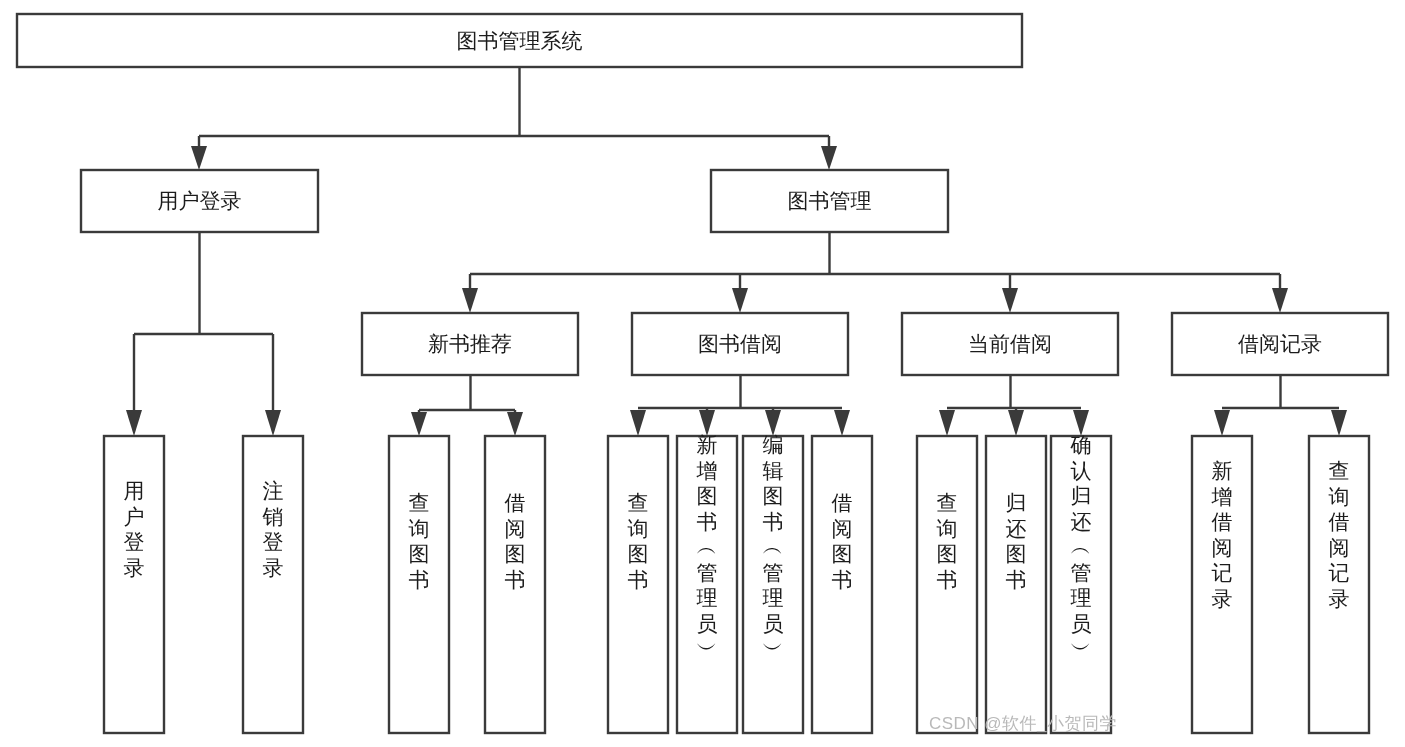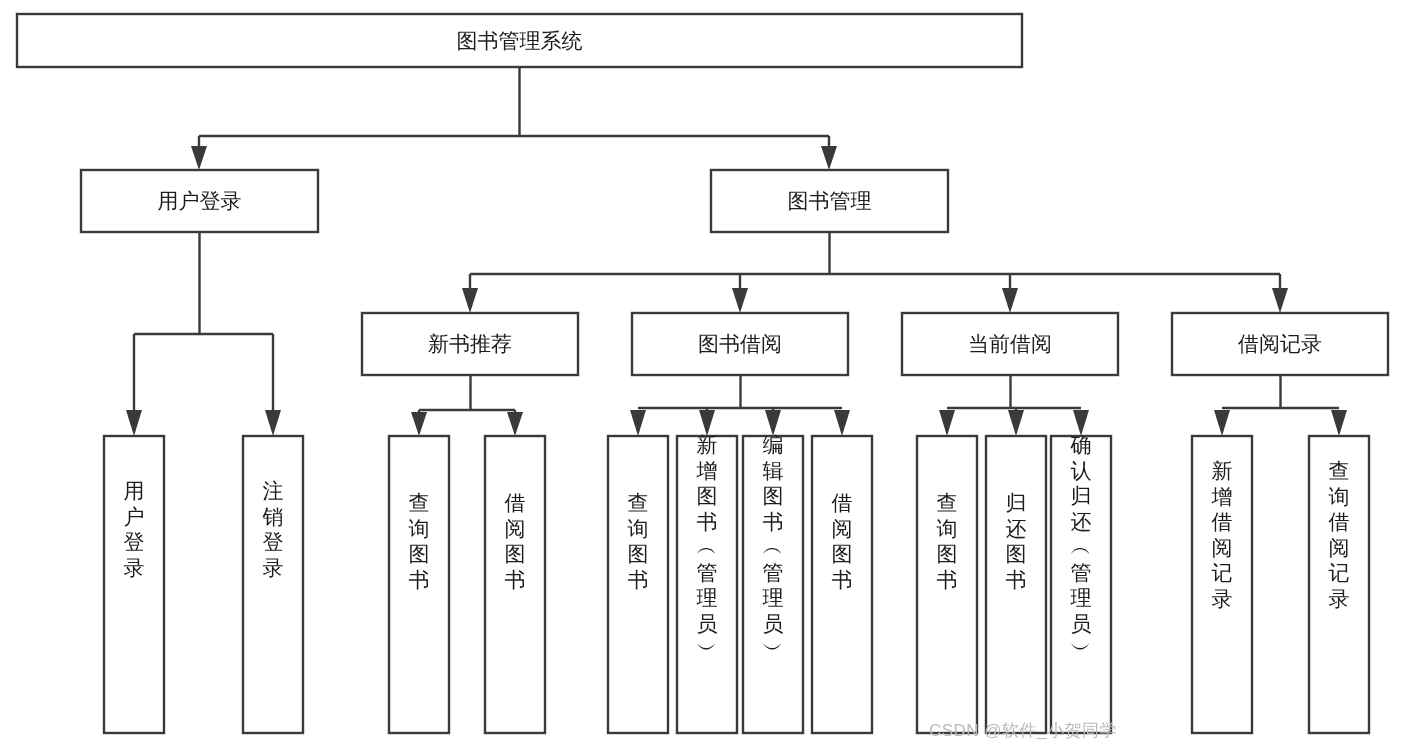--- a/index.html
+++ b/index.html
@@ -52,21 +52,21 @@
   }
   .node-label-vertical {
     fill: #1c1c1c;
     font-family: "Liberation Sans", "DejaVu Sans", sans-serif;
     font-size: 21px;
     text-anchor: middle;
   }
   .watermark-text {
     position: absolute;
     right: 12px;
-    bottom: 5px;
+    bottom: 12px;
     font-family: "Liberation Sans", "DejaVu Sans", sans-serif;
     font-size: 17px;
     color: #b9b9b9;
     white-space: nowrap;
     letter-spacing: 0.5px;
     user-select: none;
   }
 </style>
 </head>
 <body>

